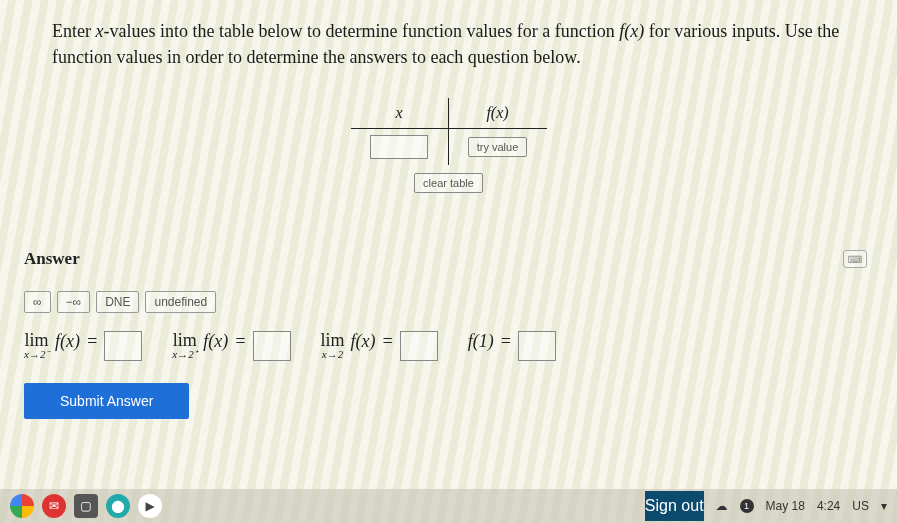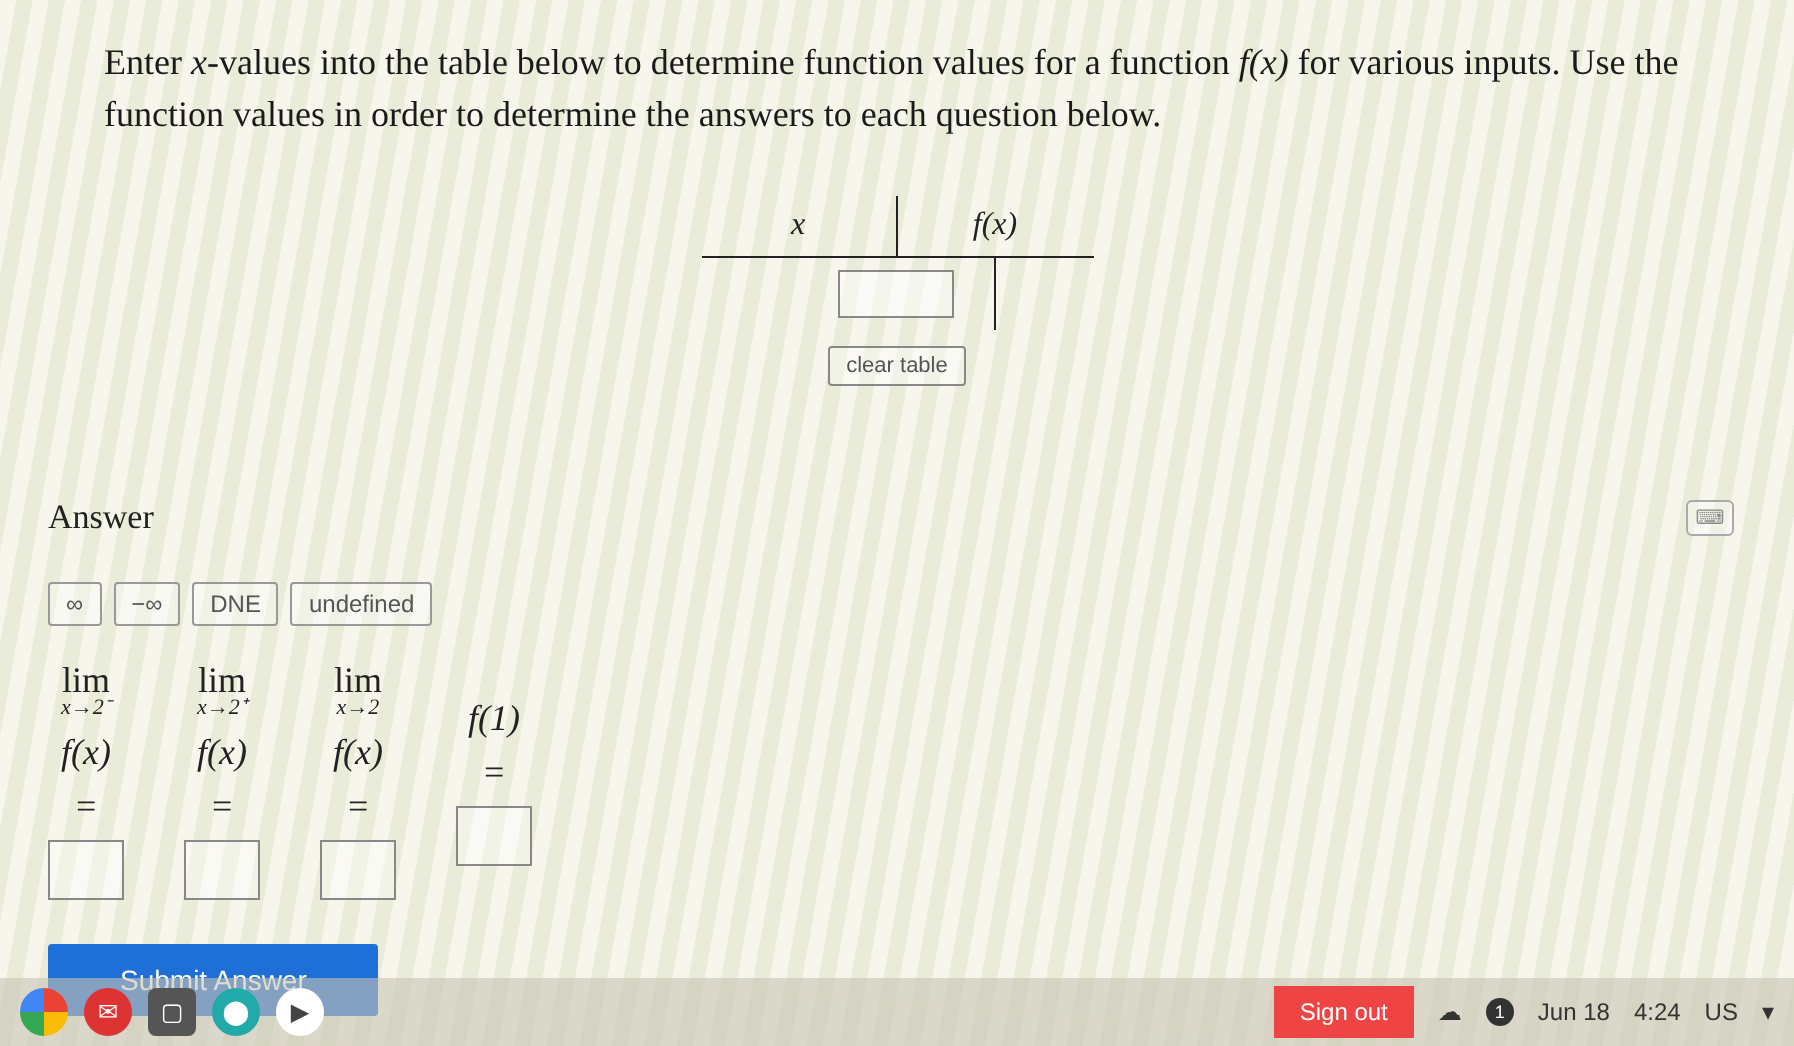--- a/index.html
+++ b/index.html
@@ -46,38 +46,38 @@
     border: 1px solid #888; background: rgba(255,255,255,0.4);
     font-size: 11px; padding: 3px 8px; color: #555;
     font-family: Arial, sans-serif; cursor: pointer;
     border-radius: 2px;
   }
   .clearwrap { margin-top: 8px; text-align: center; }
   .answer-row {
     margin-top: 56px; display: flex; align-items: center;
     justify-content: space-between; padding-right: 6px;
   }
-  .answer-label { font-weight: normal; font-size: 17px; color: #222; }
+  .answer-label { font-weight: bold; font-size: 17px; color: #222; }
   .kbicon {
     border: 1px solid #aaa; border-radius: 3px;
     width: 24px; height: 18px; font-size: 10px;
     display: flex; align-items: center; justify-content: center;
     color: #888; background: rgba(255,255,255,0.3);
   }
   .pills { margin-top: 22px; display: flex; gap: 6px; }
   .pill {
     border: 1px solid #999; font-size: 12px; padding: 3px 8px;
     color: #555; background: rgba(255,255,255,0.3);
     font-family: Arial, sans-serif; cursor: pointer; border-radius: 2px;
   }
   .limits {
     margin-top: 18px; display: flex; gap: 30px; align-items: center;
     font-size: 18px; font-style: italic;
   }
-  .limexpr { display: flex; align-items: center; gap: 6px; flex-direction: column; }
+  .limexpr { display: flex; gap: 6px; }
   .limstack { display: inline-flex; flex-direction: column; align-items: center; line-height: 1; }
   .limstack .top { font-size: 18px; font-style: normal; }
   .limstack .bot { font-size: 11px; }
   .ansbox {
     width: 38px; height: 30px; border: 1px solid #888;
     background: rgba(255,255,255,0.4); display: inline-block;
   }
   .submit {
     margin-top: 22px; background: #1f6fd8; color: #fff;
     border: none; padding: 10px 36px; font-size: 14px;
@@ -92,22 +92,22 @@
     color: #333;
   }
   .tb-left { display: flex; gap: 8px; align-items: center; }
   .tb-icon {
     width: 24px; height: 24px; border-radius: 50%;
     display: flex; align-items: center; justify-content: center;
     font-size: 12px; color: #fff;
   }
   .tb-right { display: flex; gap: 12px; align-items: center; }
   .signout {
-    background: #ef4444; color: #fff; padding: 6px 13px;
-    font-size: 12px;
+    background: #0c4a6e; color: #fff; padding: 6px 0;
+    font-size: 16px;
   }
 </style>
 </head>
 <body>
 
 <div class="content">
 
   <p class="prompt">
     <span>Enter </span><span class="fx">x</span><span>-values into the table below to determine function values for a function </span><span class="fx">f(x)</span><span> for various inputs. Use the function values in order to determine the answers to each question below.</span>
   </p>
@@ -115,20 +115,23 @@
   <div class="ftable">
     <div class="ftable-inner">
       <div class="ftrow">
         <div class="cell-h left"><span>x</span></div>
         <div class="cell-h"><span>f(x)</span></div>
       </div>
       <div class="ftrow">
         <div class="cell-i left">
           <input class="xinput" type="text" style="">
         </div>
+        <div class="cell-i">
+          <button class="smallbtn">try value</button>
+        </div>
       </div>
       <div class="clearwrap">
         <button class="smallbtn">clear table</button>
       </div>
     </div>
   </div>
 
   <div class="answer-row">
     <div class="answer-label">Answer</div>
     <div class="kbicon">⌨</div>
@@ -184,18 +187,18 @@
     <div class="tb-icon" style="background:conic-gradient(#ea4335 0 90deg,#fbbc05 90deg 180deg,#34a853 180deg 270deg,#4285f4 270deg 360deg)"></div>
     <div class="tb-icon" style="background:#d33;">✉</div>
     <div class="tb-icon" style="background:#555;border-radius:4px">▢</div>
     <div class="tb-icon" style="background:#2aa;">⬤</div>
     <div class="tb-icon" style="background:#fff;color:#444">▶</div>
   </div>
   <div class="tb-right">
     <div class="signout">Sign out</div>
     <span>☁</span>
     <span style="background:#333;color:#fff;border-radius:50%;width:14px;height:14px;display:inline-flex;align-items:center;justify-content:center;font-size:9px">1</span>
-    <span>Jun 18</span>
+    <span>May 18</span>
     <span>4:24</span>
     <span>US</span>
     <span>▾</span>
   </div>
 </div>
 
 </body></html>

